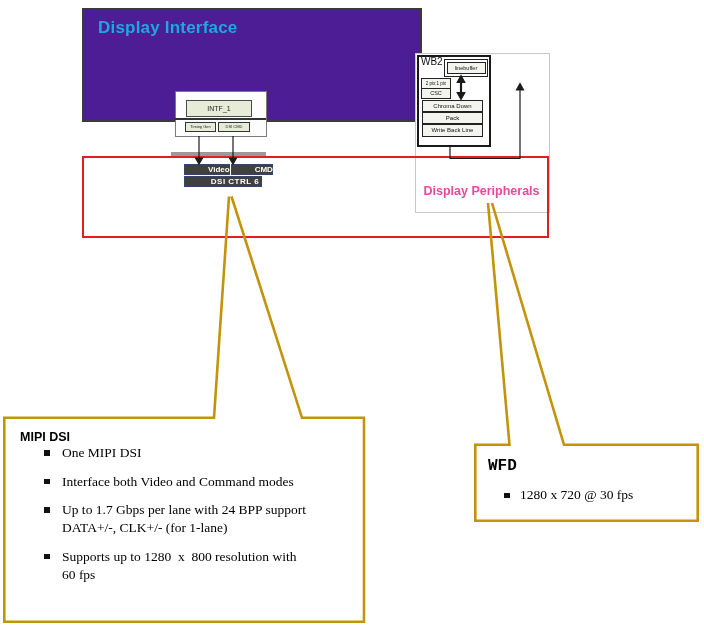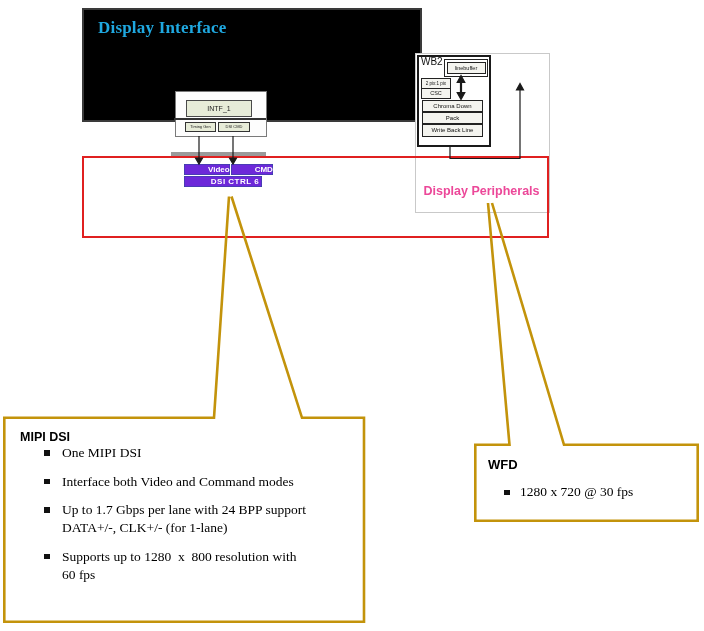--- a/index.html
+++ b/index.html
@@ -1,37 +1,37 @@
 <!DOCTYPE html>
 <html><head>
 <meta charset="utf-8">
 <style>
   html,body { margin:0; padding:0; background:#ffffff; }
   #stage { position:relative; width:704px; height:631px; background:#ffffff;
            font-family:"Liberation Sans", sans-serif; overflow:hidden; }
   .abs { position:absolute; }
 
   
-  #di-box   { left:82px; top:8px; width:336px; height:110px; background:#000000; border:2px solid #3A3A3A;font-family:Liberation Serif, serif; }
+  #di-box   { left:82px; top:8px; width:336px; height:110px; background:#4c1d95; border:2px solid #3A3A3A; }
   #di-title { left:14px; top:8px;  font-size:17px; font-weight:bold; color:#1FA8E0; letter-spacing:0.2px; }
 
   
   #intf-container { left:175px; top:91px; width:90px; height:44px; background:#FDFDFD; border:1px solid #7a7a7a; }
   #di-border-overlap { left:174px; top:118px; width:92px; height:2px; background:#333; }
   #intf1   { left:186px; top:100px; width:64px; height:15px; background:#E7ECD8; border:1.5px solid #4a4a4a;
              font-size:7px; line-height:15px; text-align:center; color:#222; }
   .mini    { background:#E7ECD8; border:1px solid #333; text-align:center; color:#222; overflow:hidden; }
   #tg-box  { left:185px; top:122px; width:29px; height:8px; font-size:4px; line-height:8px; }
   #dc-box  { left:218px; top:122px; width:30px; height:8px; font-size:4px; line-height:8px; }
   #gray-bar { left:171px; top:152px; width:95px; height:4px; background:#9a9a9a; }
 
   
   #dsi-ctrl { left:184px; top:164px; width:78px; height:23px; }
   .dsi-row1 { display:flex; gap:1px; height:11px; margin-bottom:1px; }
-  .dsi-cell, .dsi-row2 { background:#6d28d9; color:#fff; font-weight:bold; font-size:8px;
+  .dsi-cell, .dsi-row2 { background:#404040; color:#fff; font-weight:bold; font-size:8px;
              text-align:center; line-height:11px; box-shadow:inset 0 0 0 0.5px #284F93;padding-left:24px; }
   #dsi-video { width:37px; }
   #dsi-cmd   { flex:1; }
   .dsi-row2  { height:11px; letter-spacing:0.5px; }
 
   
   #red-rect { left:82px; top:156px; width:463px; height:78px; border:2px solid #E02020; }
 
   
   #per-container { left:415px; top:53px; width:133px; height:158px; background:#fff; border:1px solid #C9C9C9; }
@@ -57,21 +57,21 @@
   .co-title { font-size:12.5px; font-weight:bold; color:#000; }
   .co-list  { list-style:none; margin:0; padding:0; }
   .co-list li { position:relative; font-family:"Liberation Serif", serif; font-size:13.5px;
                 line-height:18px; color:#000; white-space:pre-wrap; }
   .co-list li::before { content:""; position:absolute; width:5.5px; height:5.5px; background:#111; top:6px; }
   #mipi-text { left:4px;  top:418px; width:360px; height:204px; padding:12px 0 0 16px; box-sizing:border-box; }
   #mipi-text .co-list { }
   #mipi-text li { padding-left:42px; margin-bottom:10.5px; width:308px; }
   #mipi-text li::before { left:24px; }
   #wfd-text  { left:475px; top:445px; width:223px; height:76px; padding:12px 0 0 13px; box-sizing:border-box; }
-  #wfd-text .co-title { font-size:13px; }
+  #wfd-text .co-title { font-size:16px;font-family:Liberation Mono, monospace; }
   #wfd-text .co-list { margin-top:11px; }
   #wfd-text li { padding-left:32px; }
   #wfd-text li::before { left:16px; top:6.5px; }
 </style>
 </head>
 <body>
 
 <div id="stage">
 
   <div id="di-box" class="abs">

